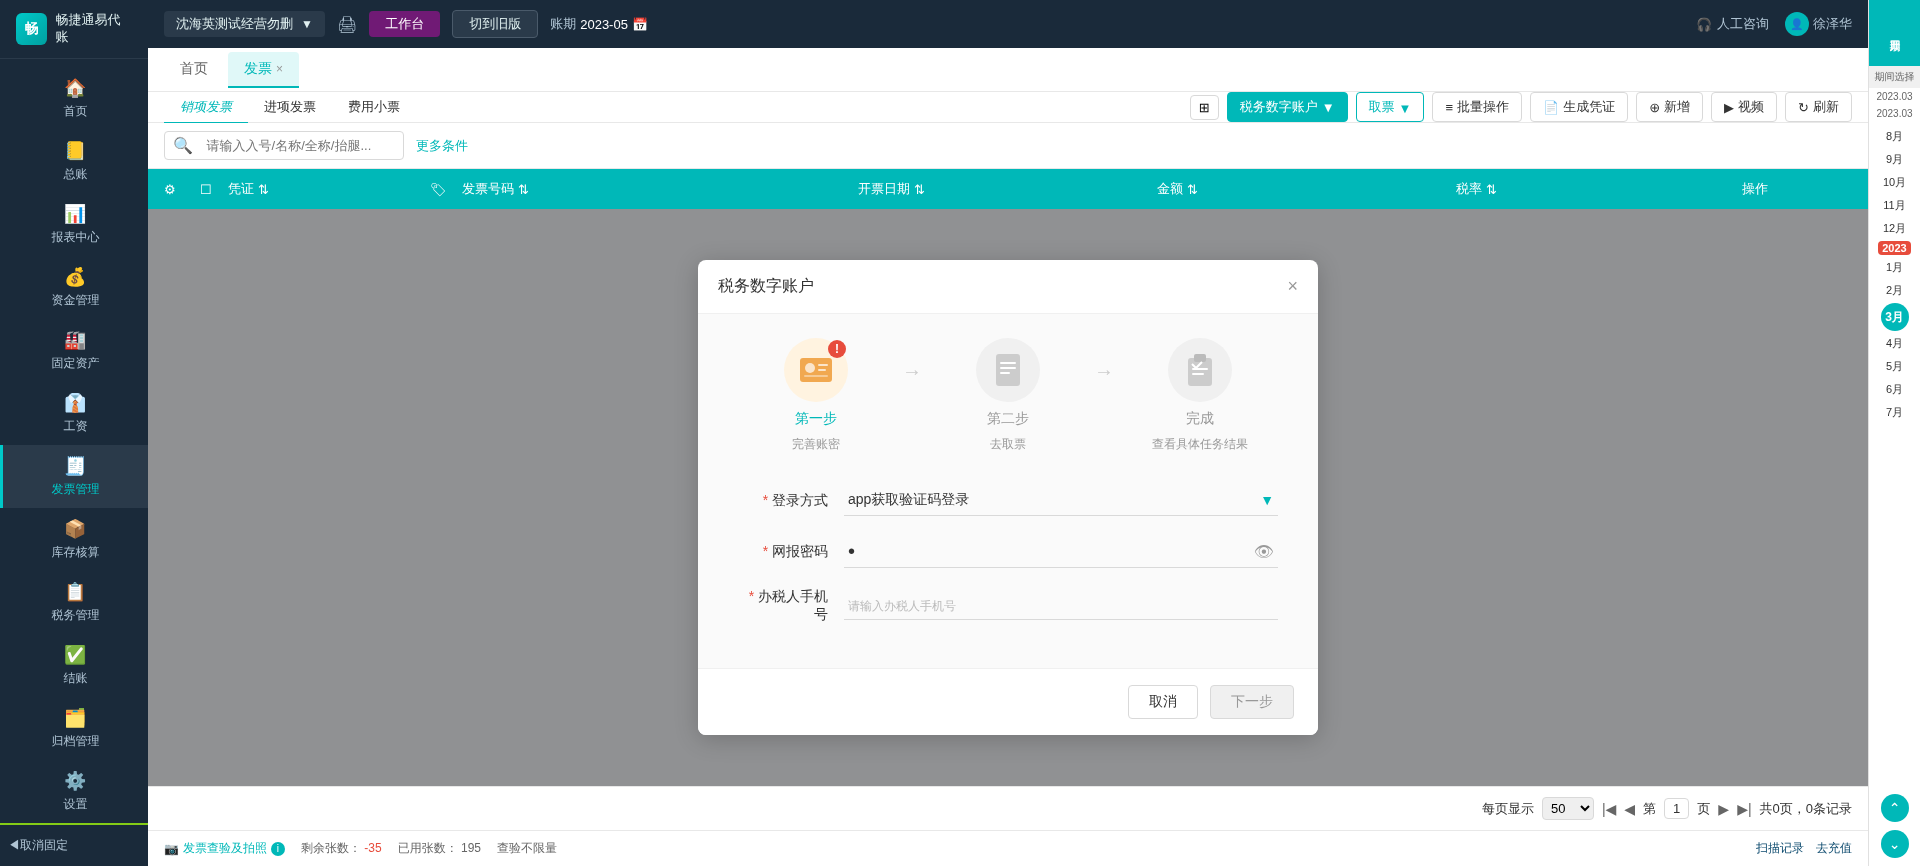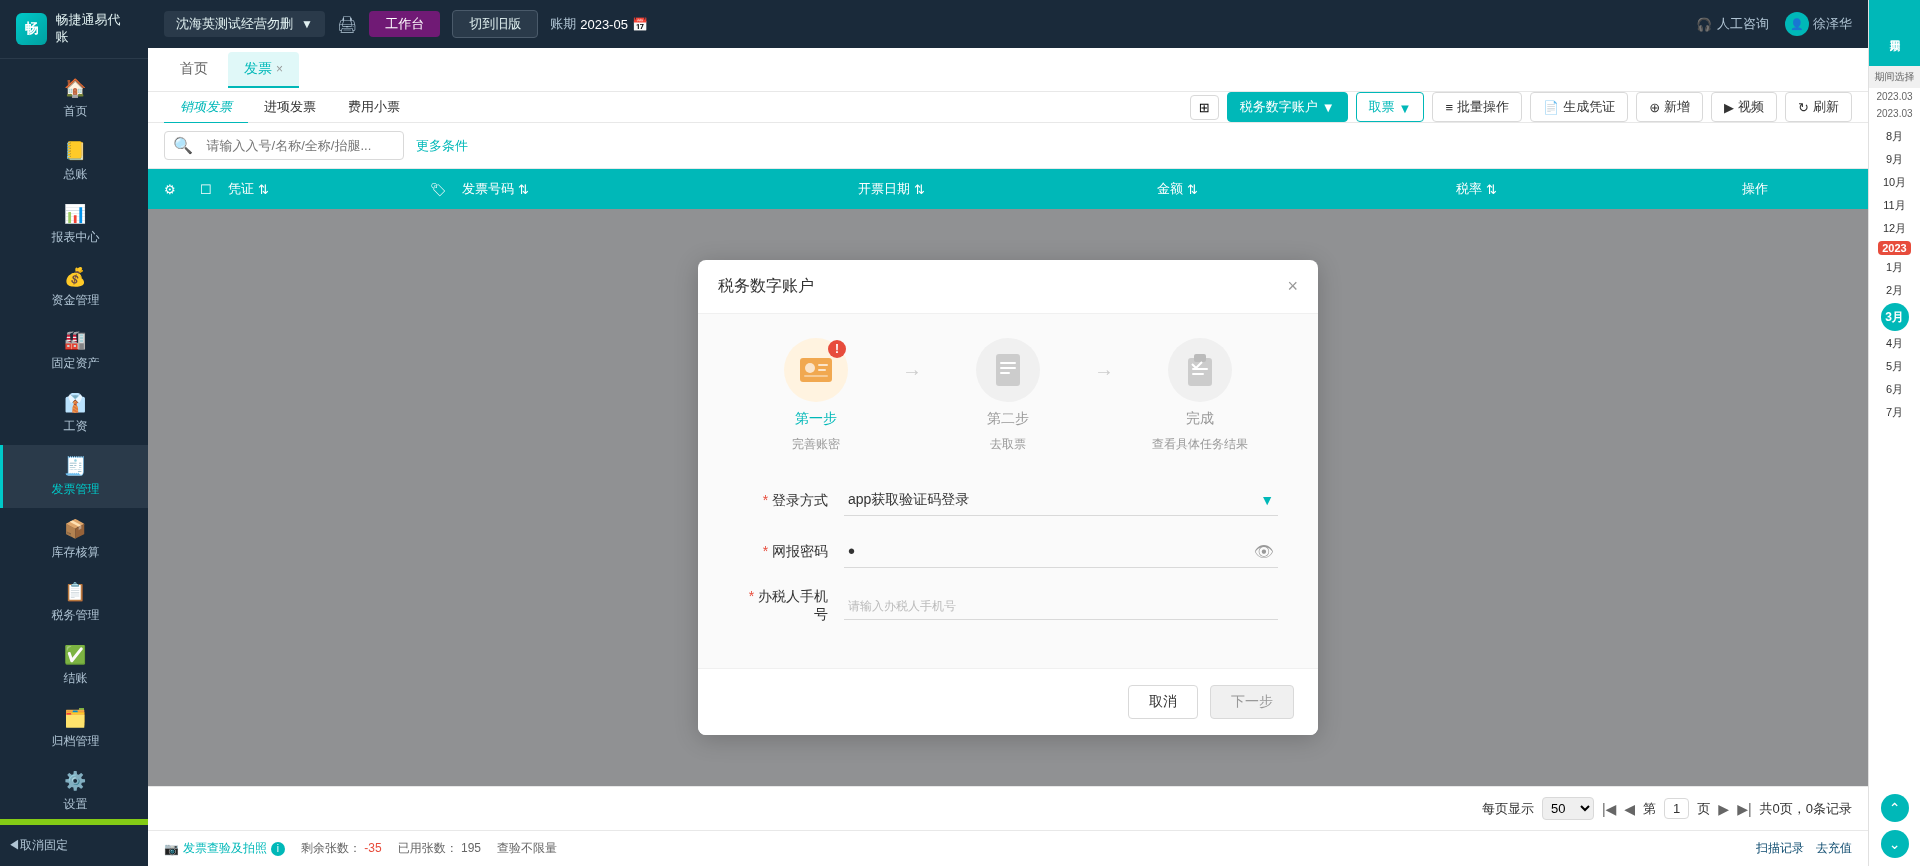--- a/index.html
+++ b/index.html
@@ -36,21 +36,21 @@
       display: flex; flex-direction: column; align-items: center;
       padding: 10px 8px;
       cursor: pointer; color: #b0c4d4; font-size: 12px; gap: 4px;
       border-left: 3px solid transparent;
     }
     .sidebar-item.active { background: #2a3a4a; color: #00c9c9; border-left-color: #00c9c9; }
     .sidebar-item-icon { font-size: 18px; }
     .sidebar-item-label { font-size: 12px; text-align: center; }
     .sidebar-bottom {
       padding: 12px 8px;
-      border-top: 6px solid #84cc16;
+      border-top: 2px solid #84cc16;
       color: #b0c4d4; font-size: 12px;
       display: flex; align-items: center; gap: 6px; cursor: pointer;
     }
 
     
     .main-content { flex: 1; display: flex; flex-direction: column; height: 866px; overflow: hidden; position: relative; }
 
     
     .top-header {
       background: #1a2a3a;

